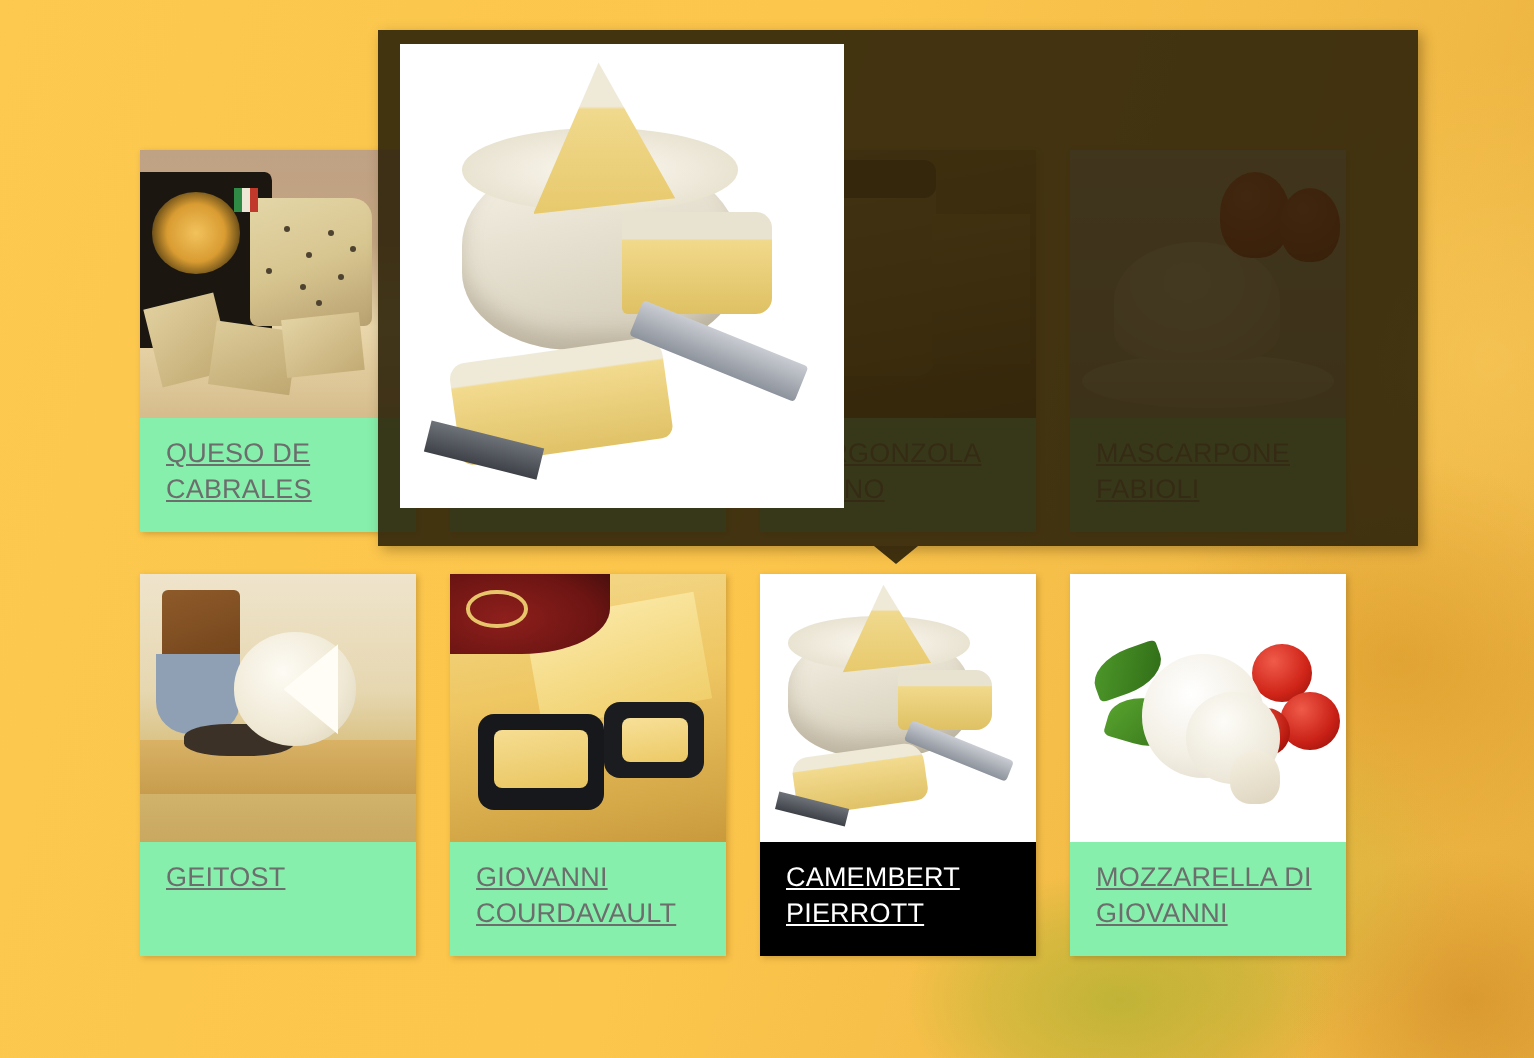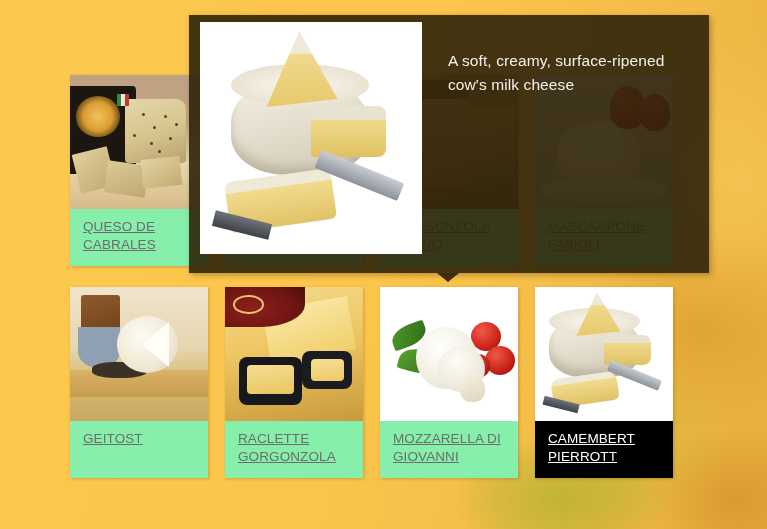--- a/index.html
+++ b/index.html
@@ -290,67 +290,66 @@
         <div class="art art-raclette">
           <i class="slab"></i>
             <i class="plate"></i>
             <i class="swirl"></i>
           <i class="pan2"></i>
             <i class="pancheese2"></i>
             <i class="pan"></i>
             <i class="pancheese"></i>
         </div>
       </div>
-      <div class="card-label">RACLETTE GORGONZOLA</div>
+      <div class="card-label">GIOVANNI COURDAVAULT</div>
+    </div>
+
+    <div class="cheese-card is-selected">
+      <div class="card-photo">
+        <div class="art art-camembert">
+          <i class="disc"></i>
+            <i class="disctop"></i>
+            <i class="wedgeA"></i>
+          <i class="wedgeB"></i>
+            <i class="wedgeC"></i>
+            <i class="knife"></i>
+            <i class="fork"></i>
+        </div>
+      </div>
+      <div class="card-label">CAMEMBERT PIERROTT</div>
     </div>
 
     <div class="cheese-card">
       <div class="card-photo">
         <div class="art art-mozzarella">
           <i class="basil1"></i>
             <i class="basil2"></i>
           <i class="tomato1"></i>
             <i class="tomato2"></i>
             <i class="tomato3"></i>
           <i class="ball"></i>
             <i class="ball2"></i>
             <i class="garlic"></i>
         </div>
       </div>
       <div class="card-label">MOZZARELLA DI GIOVANNI</div>
     </div>
 
-    <div class="cheese-card is-selected">
-      <div class="card-photo">
-        <div class="art art-camembert">
-          <i class="disc"></i>
-            <i class="disctop"></i>
-            <i class="wedgeA"></i>
-          <i class="wedgeB"></i>
-            <i class="wedgeC"></i>
-            <i class="knife"></i>
-            <i class="fork"></i>
-        </div>
-      </div>
-      <div class="card-label">CAMEMBERT PIERROTT</div>
-    </div>
-
   </div>
 </div>
 
 <div id="cheese-tooltip">
 
   <div id="tooltip-photo">
     <div class="art art-camembert art-camembert-lg">
       <i class="disc"></i>
         <i class="disctop"></i>
         <i class="wedgeA"></i>
       <i class="wedgeB"></i>
         <i class="wedgeC"></i>
         <i class="knife"></i>
         <i class="fork"></i>
     </div>
   </div>
 
-  <div id="tooltip-description">A soft, creamy, surface-ripened cow's milk cheese</div>
 
   <div id="tooltip-arrow"></div>
 </div>
 
 </body></html>

